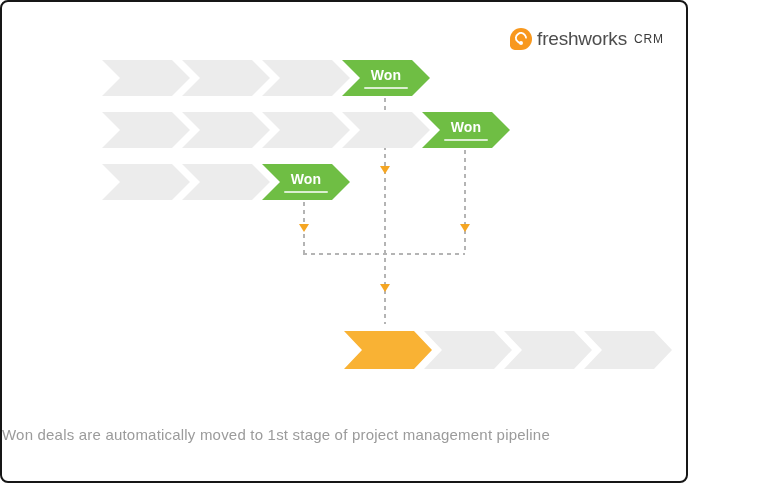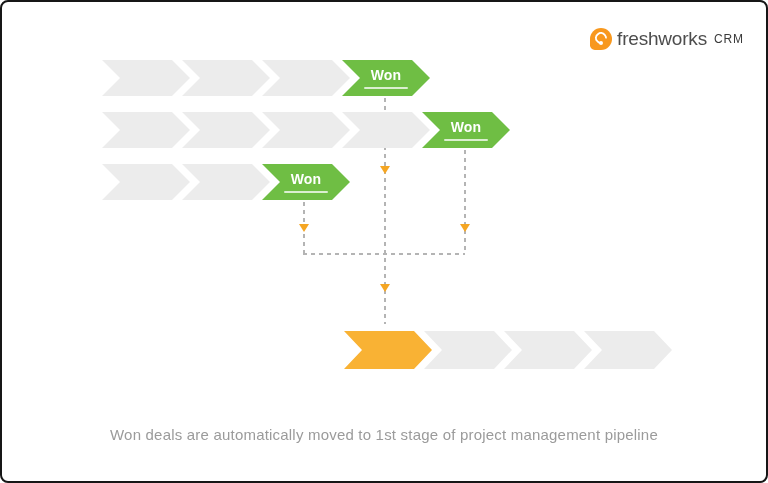--- a/index.html
+++ b/index.html
@@ -1,17 +1,17 @@
 <!DOCTYPE html>
 <html><head>
 <meta charset="utf-8">
 <style>
   html,body { margin:0; padding:0; background:#fff; }
   .frame {
-    position:relative; width:768px; height:483px; box-sizing:border-box;
+    position:relative; width:688px; height:483px; box-sizing:border-box;
     border:2px solid #161616; border-radius:8px; background:#ffffff;
     font-family:"Liberation Sans", sans-serif; overflow:hidden;
   }
 
   
   .logo { position:absolute; top:26px; right:22px; display:flex; align-items:center; }
   .logo-icon { position:relative; width:22px; height:22px; background:#F8981D;
     border-radius:50% 50% 50% 22%; margin-right:5px; flex:none; }
   .logo-icon .ring { position:absolute; left:5px; top:4px; width:8px; height:8px;
     border:2.6px solid #fff; border-radius:50%; border-bottom-color:transparent;
@@ -52,21 +52,21 @@
 
   .arrow { position:absolute; width:0; height:0; z-index:3;
     border-left:5px solid transparent; border-right:5px solid transparent;
     border-top:8px solid #F5A623; }
   #a1 { left:378px; top:164px; }
   #a2 { left:458px; top:222px; }
   #a3 { left:297px; top:222px; }
   #a4 { left:378px; top:282px; }
 
   
-  .caption { position:absolute; left:0; right:0; top:424px; text-align:center;
+  .caption { position:absolute; left:0; right:0; top:424px; 
     font-size:15px; color:#9b9b9b; letter-spacing:0.2px; }
 </style>
 </head>
 <body>
 
 <div class="frame">
 
   <div class="logo">
     <div class="logo-icon">
       <span class="ring"></span>

